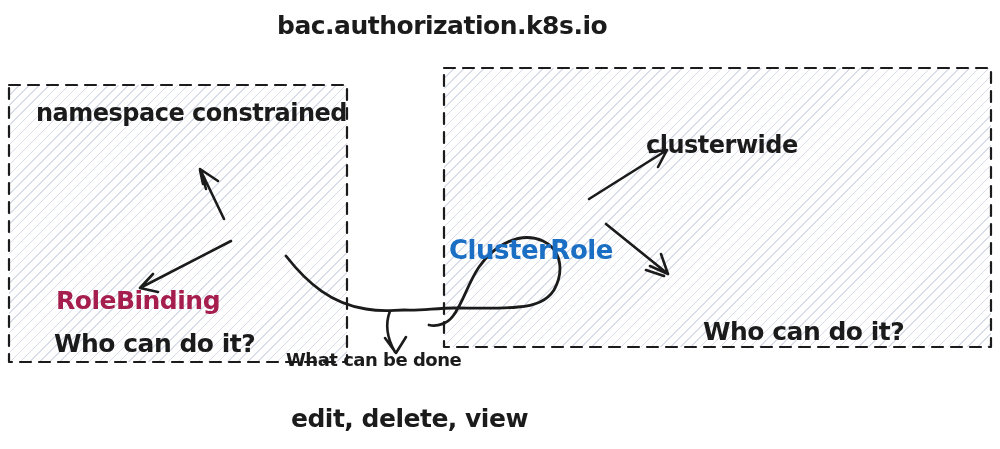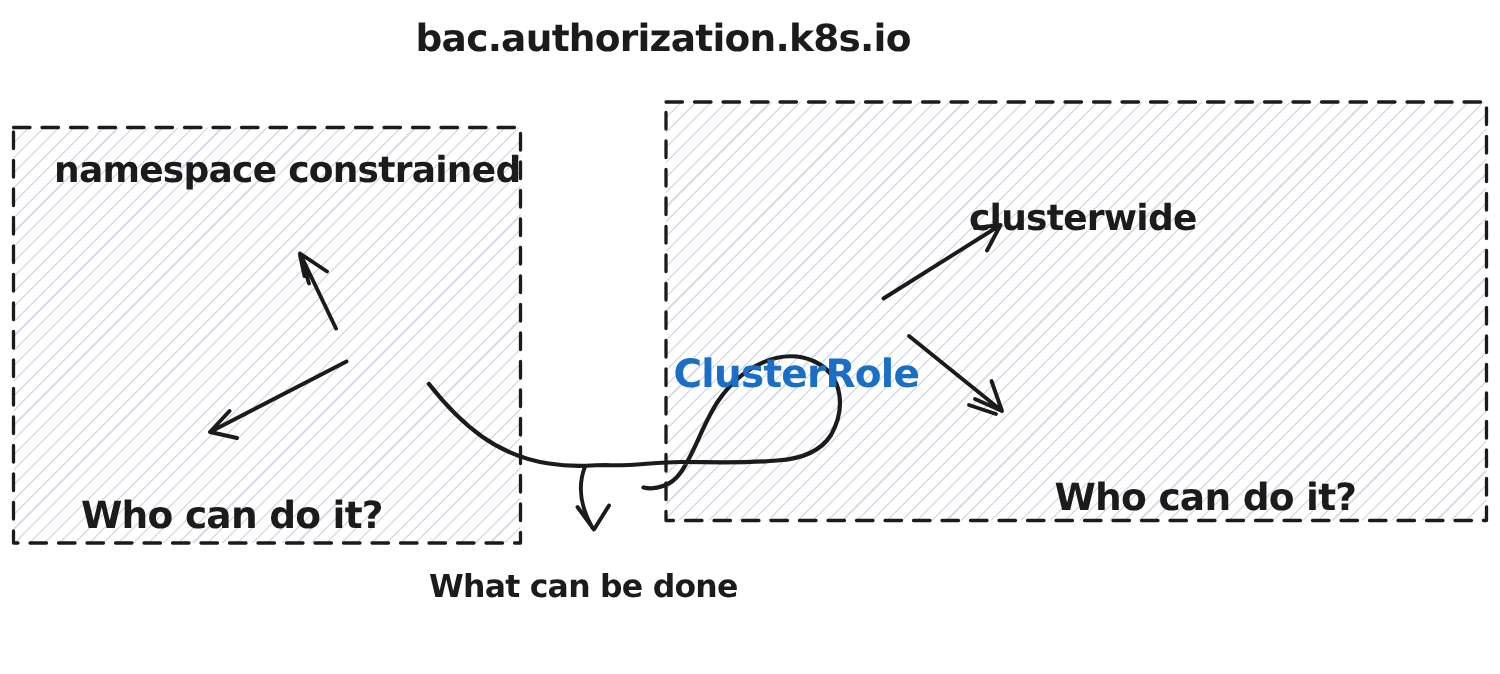--- a/index.html
+++ b/index.html
@@ -52,21 +52,21 @@
 
   .title-label       { left: 277px; top: 13px;  font-size: 25px; }
   .ns-scope-label    { left: 36px;  top: 101px; font-size: 24px; }
   .roles-label       { left: 249px; top: 213px; font-size: 27px; }
   .rolebinding-label { left: 56px;  top: 288px; font-size: 25px; }
   .who-left-label    { left: 54px;  top: 331px; font-size: 25px; }
   .cw-scope-label    { left: 646px; top: 113px; font-size: 24px; margin-top: 20px; }
   .clusterrole-label { left: 449px; top: 209px; font-size: 26px; margin-top: 28px; }
   .crb-label         { left: 684px; top: 278px; font-size: 24px; }
   .who-right-label   { left: 703px; top: 319px; font-size: 25px; }
-  .what-label        { left: 286px; top: 381px; font-size: 21px; text-align: right; }
+  .what-label        { left: 286px; top: 351px; font-size: 18px; text-align: right; }
   .verbs-label       { left: 291px; top: 406px; font-size: 25px; }
 </style>
 </head>
 <body>
 
 <div class="canvas">
 
   <div class="hatch left-box"></div>
   <div class="hatch right-box"></div>
 
@@ -90,21 +90,23 @@
                C521,231 495,244 479,267 C468,283 463,303 453,316
                C448,323 438,327 429,325" stroke-width="2.8"></path>
 
       <path d="M390,311 C385,324 387,338 395,352 M385,338 L396,353 L406,337" stroke-width="2.6"></path>
     </g>
   </svg>
 
   <div class="label title-label ink">bac.authorization.k8s.io</div>
 
   <div class="label ns-scope-label ink">namespace constrained</div>
+  <div class="label rolebinding-label crimson">RoleBinding</div>
   <div class="label who-left-label ink">Who can do it?</div>
 
   <div class="label cw-scope-label ink">clusterwide</div>
   <div class="label clusterrole-label blue">ClusterRole</div>
   <div class="label who-right-label ink">Who can do it?</div>
 
   <div class="label what-label ink">What can be done</div>
+  <div class="label verbs-label ink">edit, delete, view</div>
 
 </div>
 
 </body></html>

